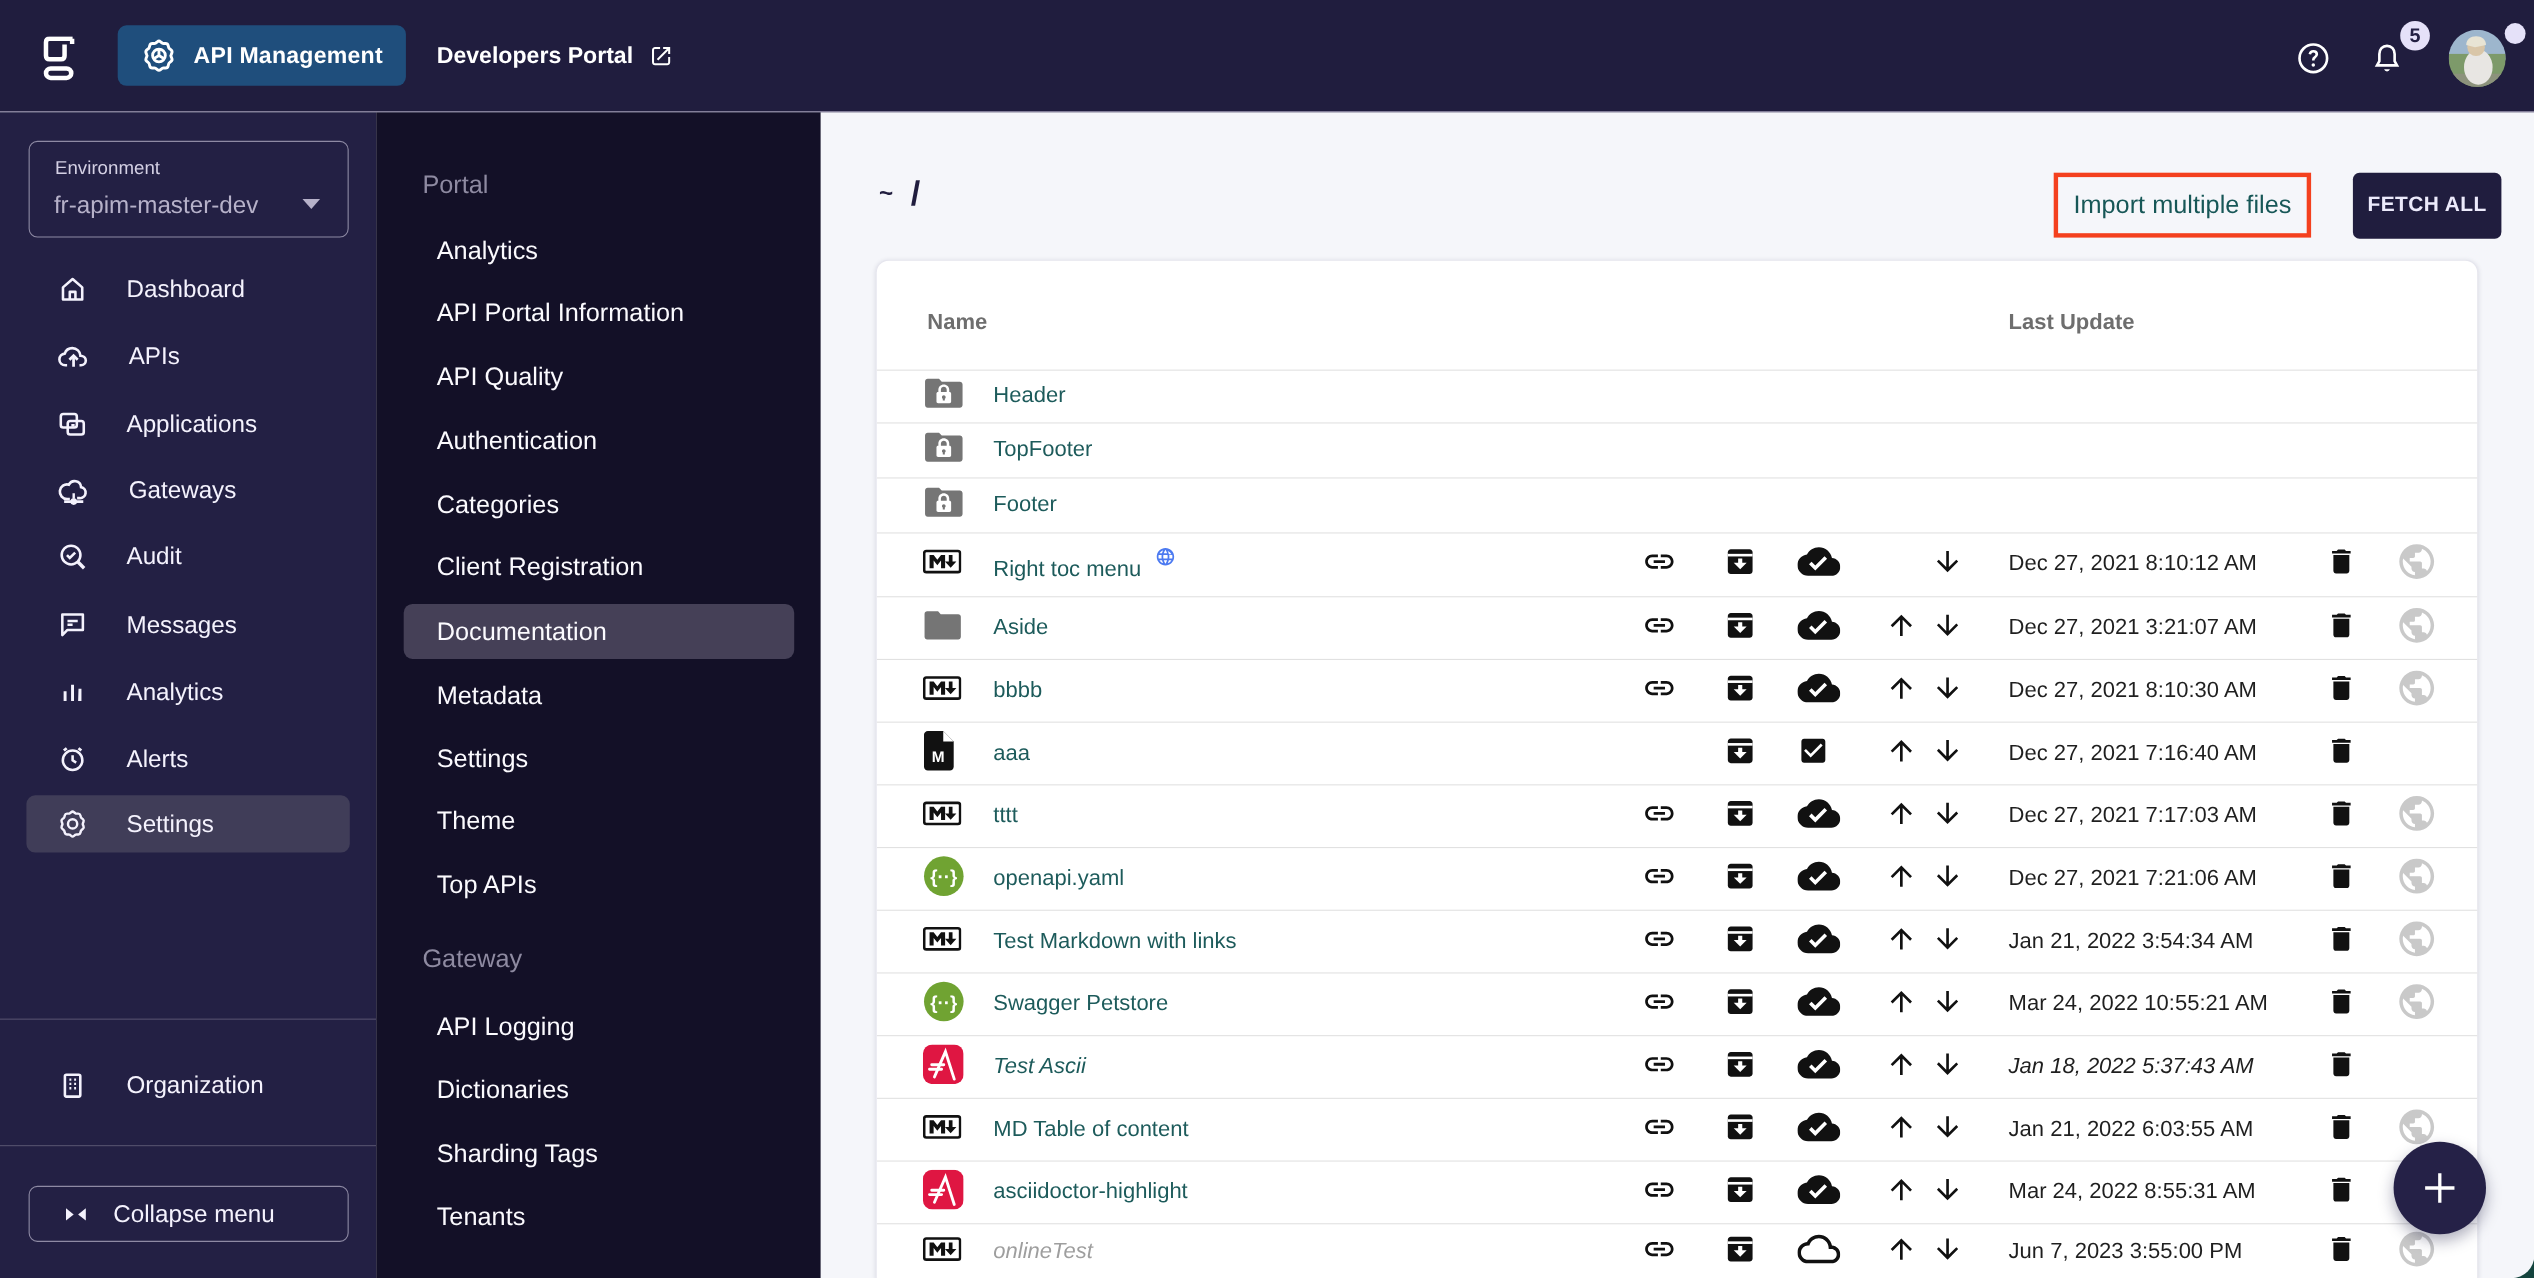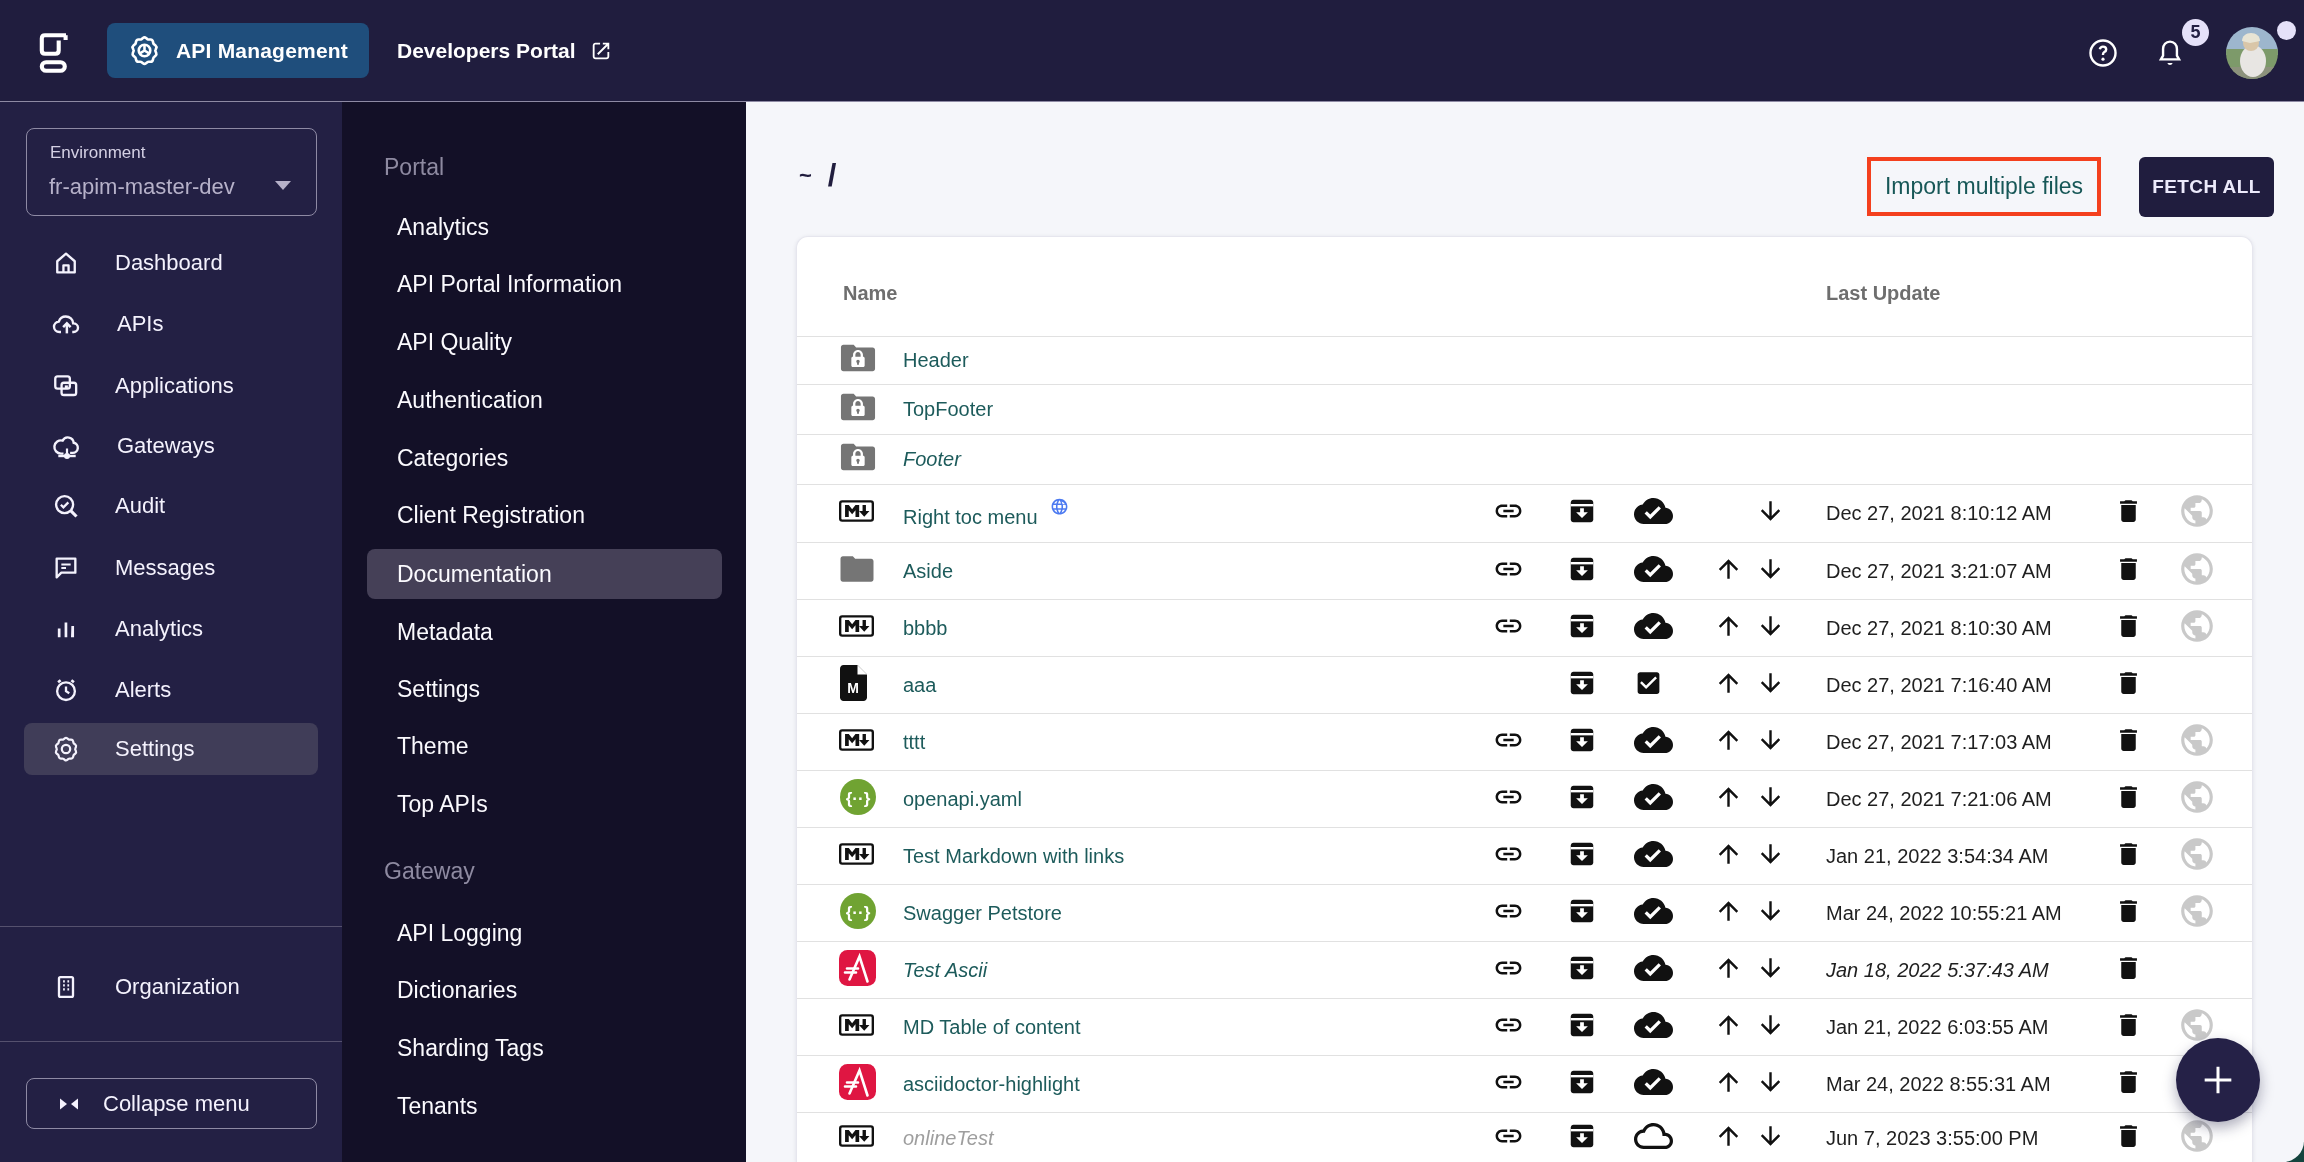--- a/index.html
+++ b/index.html
@@ -277,21 +277,21 @@
         </svg></div>
   <div class="rname" style="white-space:nowrap;">Header</div>
 </div>
 <div class="row" style="top:147px;height:50px;">
   <div class="ricon"><svg width="38" height="31" viewBox="0 0 24 20">
           <path d="M9.2 1.5H2.6C1.7 1.5 1 2.2 1 3.1v13.8c0 .9.7 1.6 1.6 1.6h18.8c.9 0 1.6-.7 1.6-1.6V4.8c0-.9-.7-1.6-1.6-1.6h-10.6z" fill="#757575"></path>
           <path d="M15.2 9.2v-1.3c0-1.7-1.4-3.1-3.2-3.1s-3.2 1.4-3.2 3.1v1.3h-.1c-.6 0-1 .4-1 1v4.6c0 .6.4 1 1 1h6.6c.6 0 1-.4 1-1v-4.6c0-.6-.4-1-1-1zm-4.9-1.3c0-.9.8-1.7 1.7-1.7s1.7.8 1.7 1.7v1.3h-3.4zm2.3 5.3v1.1h-1.2v-1.1c-.3-.2-.5-.5-.5-.9 0-.6.5-1.1 1.1-1.1s1.1.5 1.1 1.1c0 .4-.2.7-.5.9z" fill="#fff"></path>
         </svg></div>
   <div class="rname" style="white-space:nowrap;">TopFooter</div>
 </div>
-<div class="row" style="top:197px;height:50px;font-style:italic;">
+<div class="row" style="top:197px;height:50px;">
   <div class="ricon"><svg width="38" height="31" viewBox="0 0 24 20">
           <path d="M9.2 1.5H2.6C1.7 1.5 1 2.2 1 3.1v13.8c0 .9.7 1.6 1.6 1.6h18.8c.9 0 1.6-.7 1.6-1.6V4.8c0-.9-.7-1.6-1.6-1.6h-10.6z" fill="#757575"></path>
           <path d="M15.2 9.2v-1.3c0-1.7-1.4-3.1-3.2-3.1s-3.2 1.4-3.2 3.1v1.3h-.1c-.6 0-1 .4-1 1v4.6c0 .6.4 1 1 1h6.6c.6 0 1-.4 1-1v-4.6c0-.6-.4-1-1-1zm-4.9-1.3c0-.9.8-1.7 1.7-1.7s1.7.8 1.7 1.7v1.3h-3.4zm2.3 5.3v1.1h-1.2v-1.1c-.3-.2-.5-.5-.5-.9 0-.6.5-1.1 1.1-1.1s1.1.5 1.1 1.1c0 .4-.2.7-.5.9z" fill="#fff"></path>
         </svg></div>
   <div class="rname" style="white-space:nowrap;">Footer</div>
 </div>
 <div class="row" style="top:247px;height:58px;">
   <div class="ricon"><svg width="35" height="26" viewBox="0 0 208 128">
           <rect x="7" y="7" width="194" height="114" rx="12" fill="none" stroke="#111" stroke-width="14"></rect>
           <path d="M36 100V28h22l20 26 20-26h22v72H98V59L78 84 58 59v41z" fill="#111"></path>

